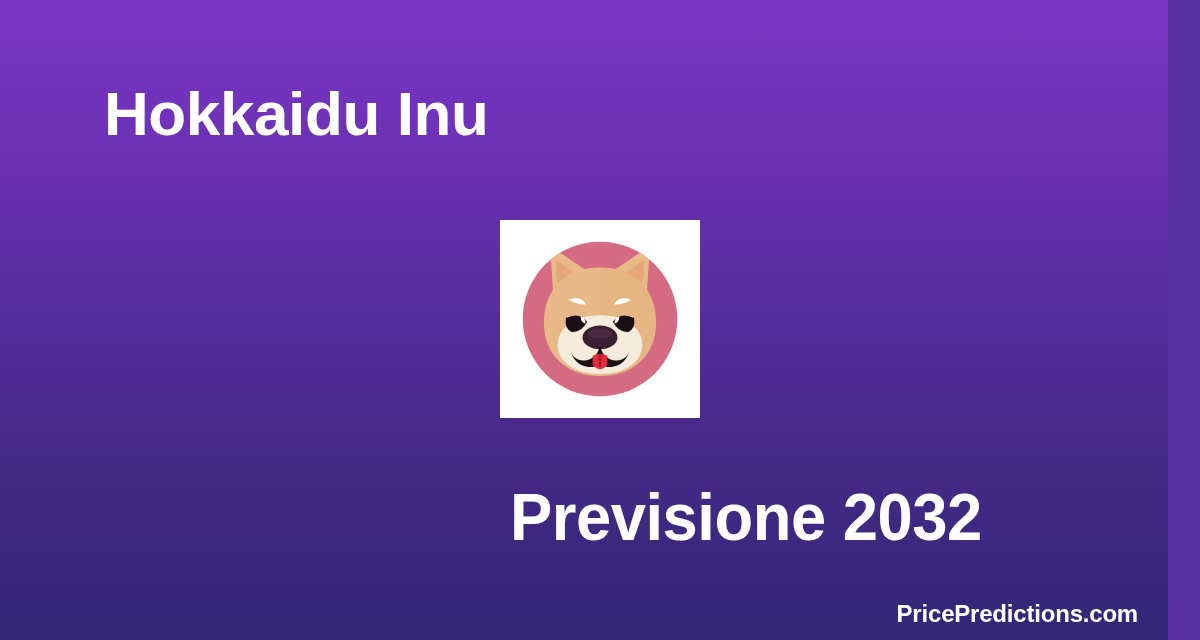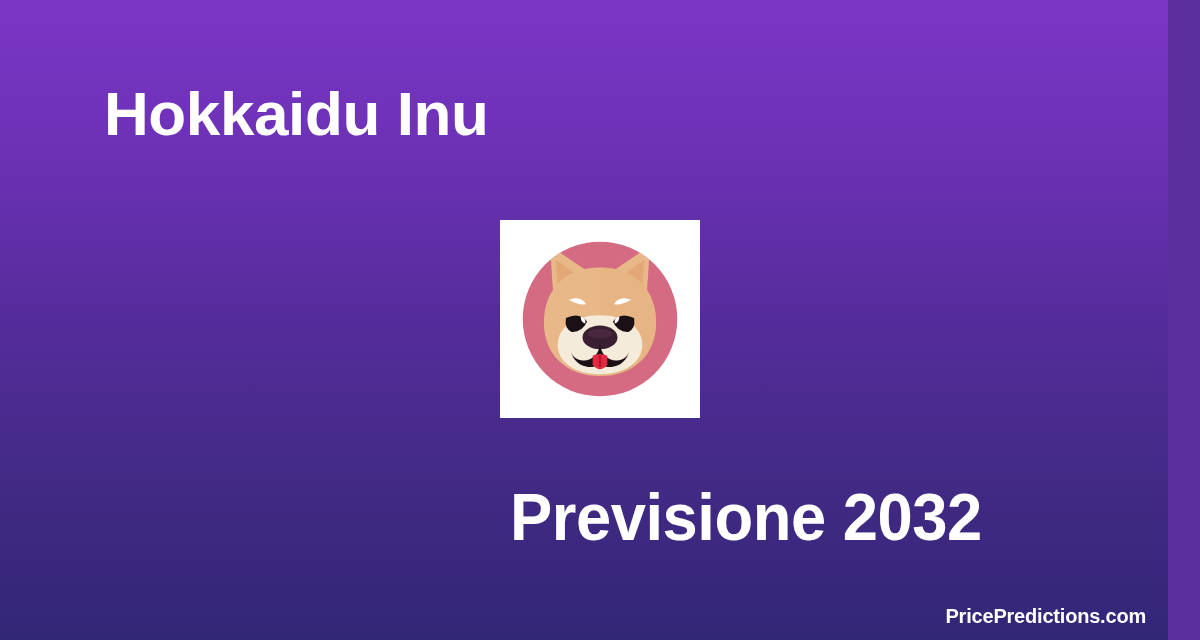--- a/index.html
+++ b/index.html
@@ -64,23 +64,23 @@
     color: #ffffff;
     letter-spacing: -0.5px;
     white-space: nowrap;
     transform: scaleX(0.96);
     transform-origin: left center;
   }
 
   
   #watermark {
     position: absolute;
-    right: 22px;
+    right: 30px;
     bottom: 12px;
-    font-size: 20px;
+    font-size: 24px;
     font-weight: bold;
     color: #ffffff;
     letter-spacing: -0.2px;
     white-space: nowrap;
     margin-left: 28px;
   }
 </style>
 </head>
 <body>
 

